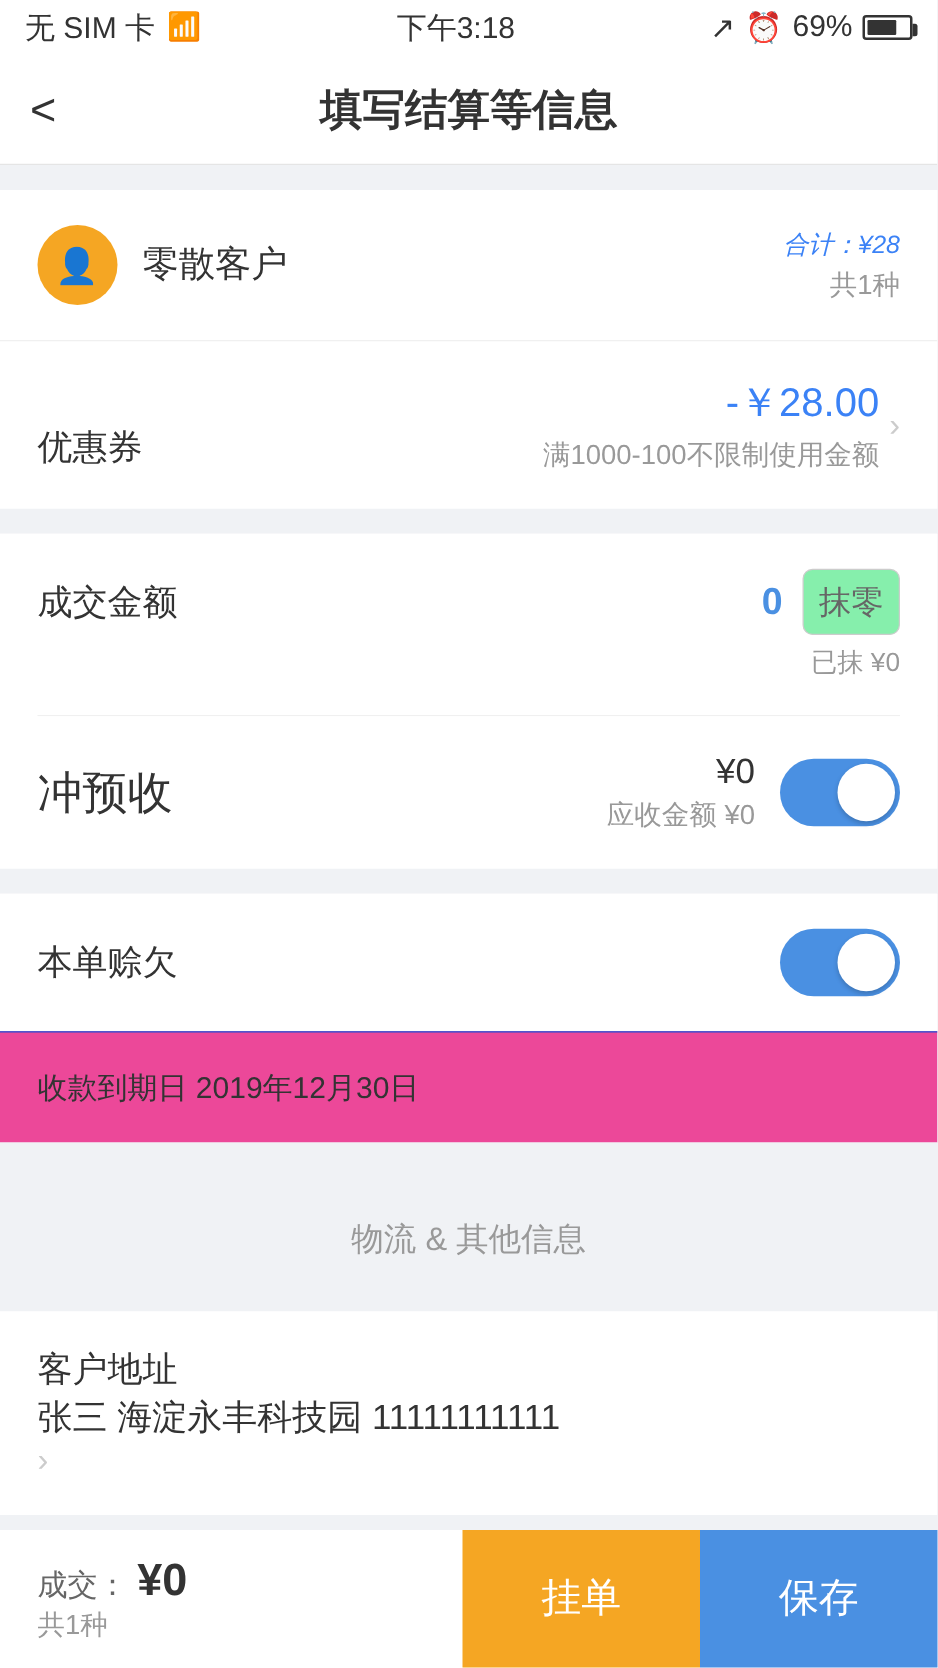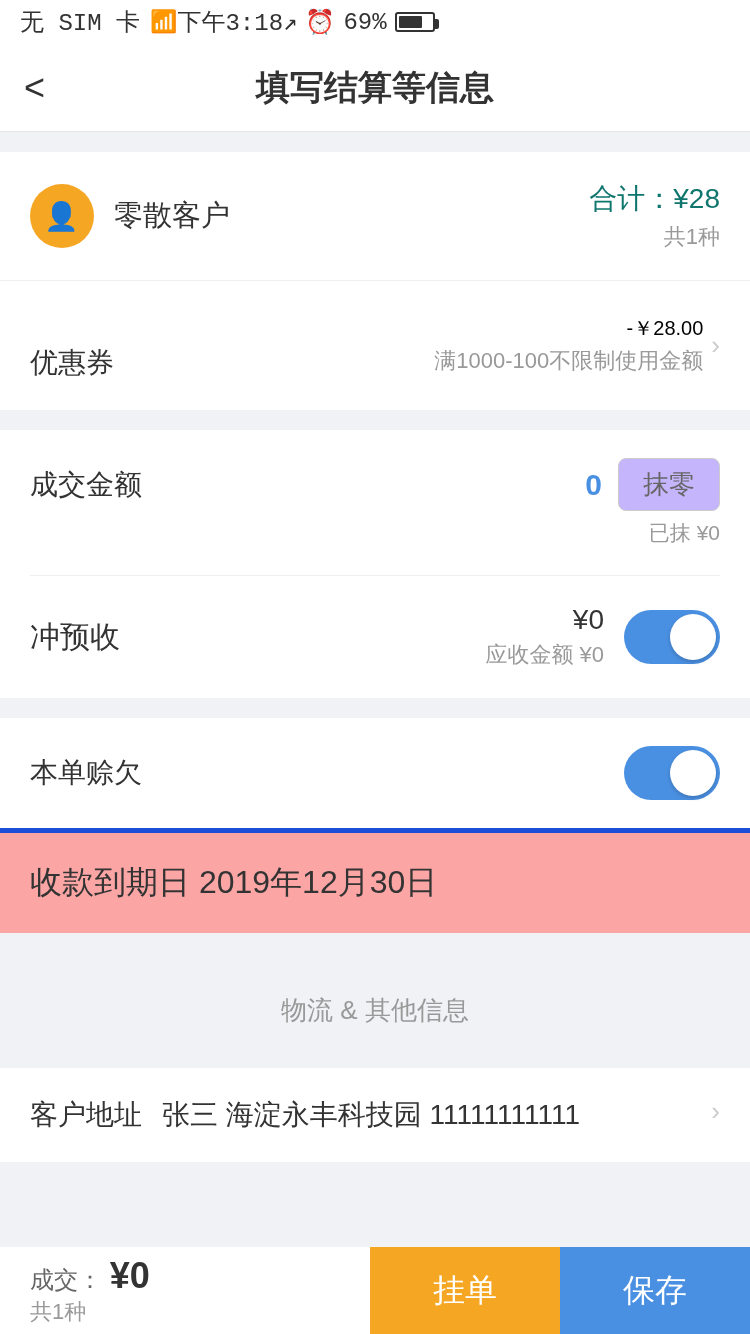--- a/index.html
+++ b/index.html
@@ -13,24 +13,24 @@
       color: #333;
       position: relative;
     }
 
     
     .status-bar {
       height: 44px;
       background: #fff;
       display: flex;
       align-items: center;
+      justify-content: space-between;
       padding: 0 20px;
       font-size: 24px;
       font-weight: 500;
-      font-family: Liberation Mono, monospace;
     }
     .status-left { display: flex; align-items: center; gap: 10px; }
     .status-right { display: flex; align-items: center; gap: 8px; }
     .wifi-icon { font-size: 22px; }
     .battery { display: inline-block; width: 40px; height: 20px; border: 2px solid #333; border-radius: 3px; position: relative; }
     .battery::after { content: ''; position: absolute; right: -6px; top: 5px; width: 4px; height: 10px; background: #333; border-radius: 0 2px 2px 0; }
     .battery-fill { position: absolute; left: 2px; top: 2px; width: 65%; height: calc(100% - 4px); background: #333; border-radius: 1px; }
 
     
     .nav-bar {
@@ -78,75 +78,75 @@
     .customer-left { display: flex; align-items: center; gap: 20px; }
     .avatar {
       width: 64px; height: 64px;
       background: #f5a623;
       border-radius: 50%;
       display: flex; align-items: center; justify-content: center;
       font-size: 28px; color: #fff;
     }
     .customer-name { font-size: 29px; color: #333; font-weight: 500; }
     .customer-right { text-align: right; }
-    .total-amount { font-size: 28px; color: #0f766e; }
+    .total-amount { font-size: 20px; color: #3b82f6; font-style: italic; }
     .total-count { font-size: 22px; color: #999; margin-top: 4px; }
 
     
     .coupon-row {
       background: #fff;
       padding: 28px 30px;
       display: flex;
       align-items: center;
       justify-content: space-between;
       border-top: 1px solid #f0f0f0;
     }
     .coupon-label { font-size: 28px; color: #333; margin-top: 35px; }
     .coupon-right { text-align: right; display: flex; align-items: center; gap: 8px; }
-    .coupon-discount { font-size: 20px; color: #000000; font-weight: 500; }
+    .coupon-discount { font-size: 32px; color: #3b82f6; font-weight: 500; }
     .coupon-desc { font-size: 22px; color: #999; margin-top: 4px; }
     .chevron-right { color: #ccc; font-size: 26px; }
 
     
     .transaction-section {
       background: #fff;
       padding: 28px 30px;
     }
     .transaction-row {
       display: flex;
       align-items: center;
       justify-content: space-between;
       margin-bottom: 8px;
     }
     .transaction-label { font-size: 28px; color: #333; }
     .transaction-right { display: flex; align-items: center; gap: 16px; }
     .amount-value { font-size: 30px; color: #4a90e2; font-weight: 600; }
     .round-btn {
       border: 1px solid #ccc;
       border-radius: 8px;
-      padding: 8px 24px;
+      padding: 8px 12px;
       font-size: 26px;
       color: #666;
-      background: #c4b5fd;
+      background: #86efac;
       cursor: pointer;
     }
     .sub-text { font-size: 21px; color: #999; text-align: right; }
 
     
     .divider { height: 1px; background: #f0f0f0; margin: 0 30px; }
 
     
     .prereceipt-row {
       background: #fff;
       padding: 28px 30px;
       display: flex;
       align-items: center;
       justify-content: space-between;
     }
-    .prereceipt-label { font-size: 30px; color: #333; }
+    .prereceipt-label { font-size: 36px; color: #333; }
     .prereceipt-right { display: flex; align-items: center; gap: 20px; }
     .prereceipt-amounts { text-align: right; }
     .prereceipt-amount { font-size: 28px; color: #333; font-weight: 500; }
     .prereceipt-sub { font-size: 22px; color: #999; margin-top: 4px; }
 
     
     .toggle {
       width: 96px; height: 54px;
       background: #4a90e2;
       border-radius: 27px;
@@ -170,24 +170,24 @@
       padding: 28px 30px;
       display: flex;
       align-items: center;
       justify-content: space-between;
       gap: 12px;
     }
     .debt-label { font-size: 28px; color: #333; }
 
     
     .duedate-row {
-      background: #fca5a5;
-      padding: 28px 30px;
-      border-top: 5px solid #1d4ed8;
-      font-size: 32px;
+      background: #ec4899;
+      padding: 28px 30px;
+      border-top: 1px solid #1d4ed8;
+      font-size: 24px;
       color: #333;
     }
 
     
     .logistics-header {
       background: #f0f2f5;
       padding: 20px 30px;
       text-align: center;
       display: flex;
       align-items: center;
@@ -197,37 +197,38 @@
     }
     .logistics-line { flex: 1; height: 1px; background: #ccc; }
     .logistics-text { font-size: 26px; color: #999; }
 
     
     .address-row {
       background: #fff;
       padding: 28px 30px;
       display: flex;
       justify-content: space-between;
+      flex-direction: column;
     }
     .address-label { font-size: 28px; color: #333; flex-shrink: 0; margin-right: 20px; }
     .address-value { font-size: 28px; color: #333; flex: 1; }
 
     
     .bottom-spacer {
       height: 180px;
       background: #f0f2f5;
     }
 
     
     .bottom-bar {
       position: fixed;
       bottom: 0;
       left: 0;
       width: 750px;
-      height: 87px;
+      height: 110px;
       display: flex;
       background: #fff;
       justify-content: space-between;
     }
     .bottom-summary {
       flex: 1;
       display: flex;
       flex-direction: column;
       justify-content: center;
       padding: 0 30px;

